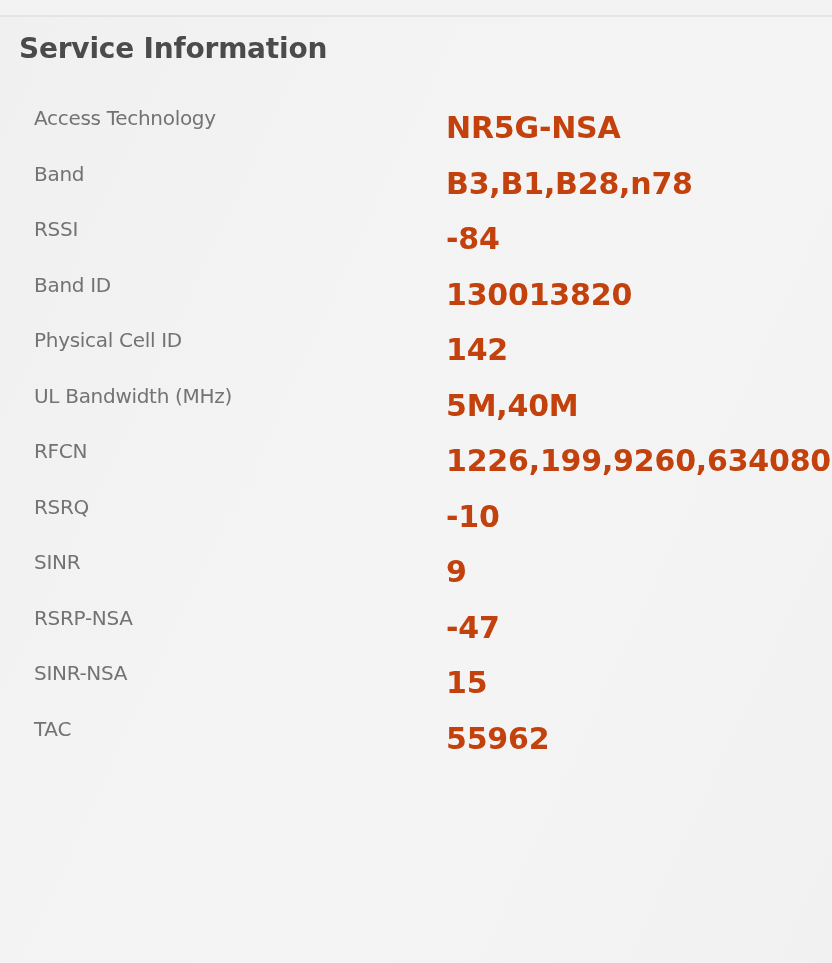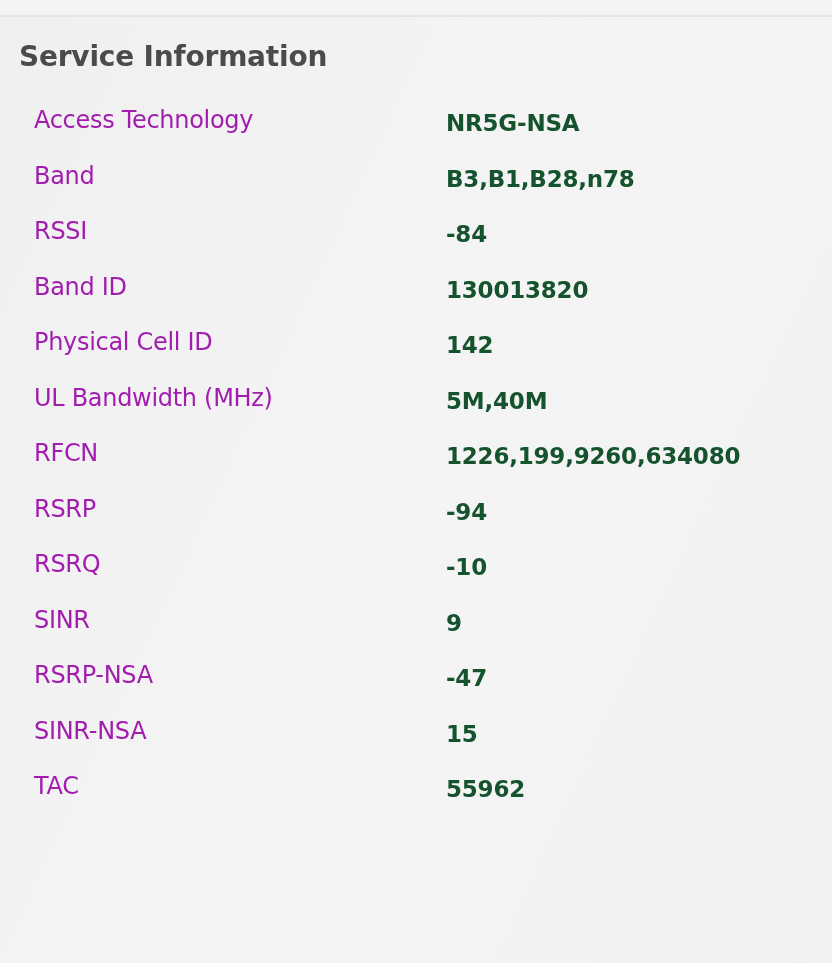--- a/index.html
+++ b/index.html
@@ -8,34 +8,34 @@
       background: linear-gradient(115deg, #f0f0f0 0%, #f3f3f3 35%, #f4f4f4 60%, #f1f1f1 100%);
       font-family: "DejaVu Sans", sans-serif;
       position: relative;
     }
     .top-strip {
       position: absolute; left: 0; top: 0; width: 832px; height: 15px;
       background: #f3f3f3;
       border-bottom: 2px solid #e4e4e4;
     }
     .title {
-      position: absolute; left: 19px; top: 40px;
+      position: absolute; left: 19px; top: 32px;
       font-size: 28px; font-weight: bold; color: #4b4b4b;
       letter-spacing: -0.2px;
     }
     .rows { position: absolute; left: 0; top: 100px; width: 832px; }
     .row { position: relative; height: 55.5px; }
     .label {
       position: absolute; left: 34px; top: 6px;
-      font-size: 24px; color: #a21caf; font-weight: normal;
+      font-size: 20px; color: #737373; font-weight: normal;
       letter-spacing: -0.3px;
     }
     .value {
       position: absolute; left: 446px; top: 10px;
-      font-size: 23px; font-weight: bold; color: #14532d;
+      font-size: 30px; font-weight: bold; color: #c2410c;
       letter-spacing: -0.2px;
     }
   </style>
 </head>
 <body>
 
 <div class="top-strip"></div>
 
 <div class="title">Service Information</div>
 
@@ -62,24 +62,20 @@
   </div>
   <div class="row">
     <span class="label">UL Bandwidth (MHz)</span>
     <span class="value">5M,40M</span>
   </div>
   <div class="row">
     <span class="label">RFCN</span>
     <span class="value">1226,199,9260,634080</span>
   </div>
   <div class="row">
-    <span class="label">RSRP</span>
-    <span class="value">-94</span>
-  </div>
-  <div class="row">
     <span class="label">RSRQ</span>
     <span class="value">-10</span>
   </div>
   <div class="row">
     <span class="label">SINR</span>
     <span class="value">9</span>
   </div>
   <div class="row">
     <span class="label">RSRP-NSA</span>
     <span class="value">-47</span>

